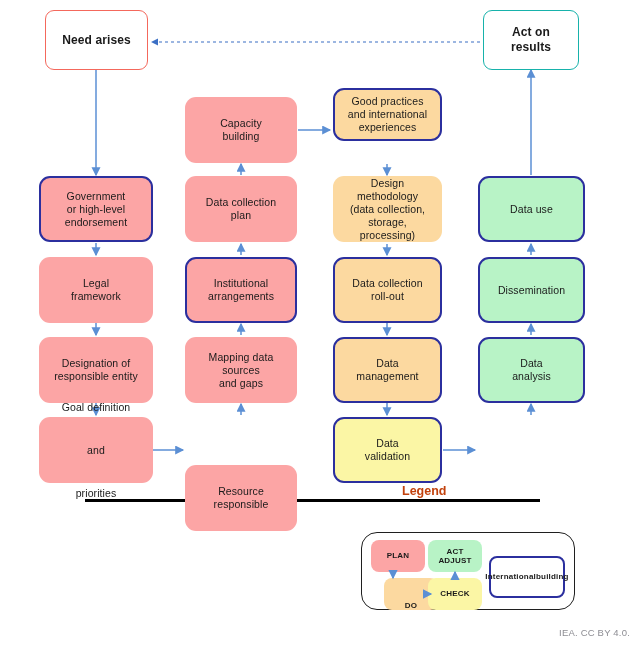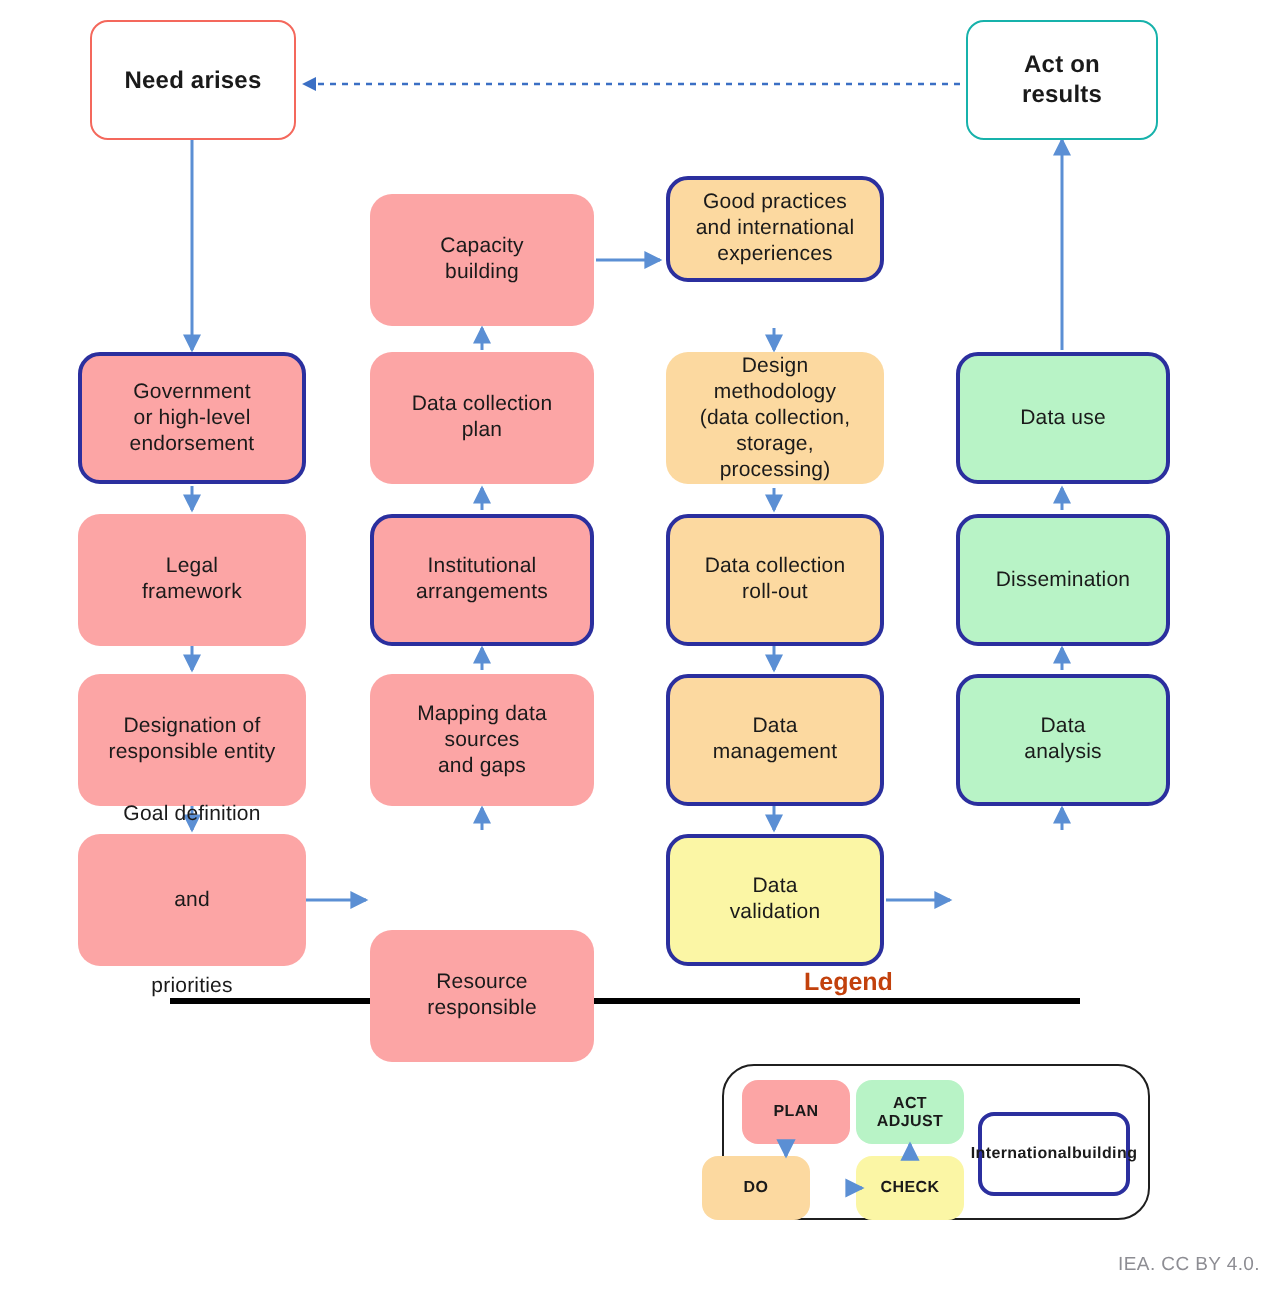--- a/index.html
+++ b/index.html
@@ -240,21 +240,21 @@
     <span>analysis</span>
   </div>
 
 
   <div id="legend-title">Legend</div>
   <div id="legend-frame"></div>
 
   <div class="lg fill-pink" style="left:371px;top:540px;width:54px;height:32px;">
     <span>PLAN</span>
   </div>
-  <div class="lg fill-orange" style="left:351px;top:578px;width:54px;height:32px;">
+  <div class="lg fill-orange" style="left:384px;top:578px;width:54px;height:32px;align-items:flex-end;">
     <span>DO</span>
   </div>
   <div class="lg fill-green" style="left:428px;top:540px;width:54px;height:32px;flex-direction:column;">
     <span>ACT</span>
     <span>ADJUST</span>
   </div>
   <div class="lg fill-yellow" style="left:428px;top:578px;width:54px;height:32px;">
     <span>CHECK</span>
   </div>
   <div class="lg fill-white bd-navy" style="left:489px;top:556px;width:76px;height:42px;flex-direction:row;border-width:2.2px;">

